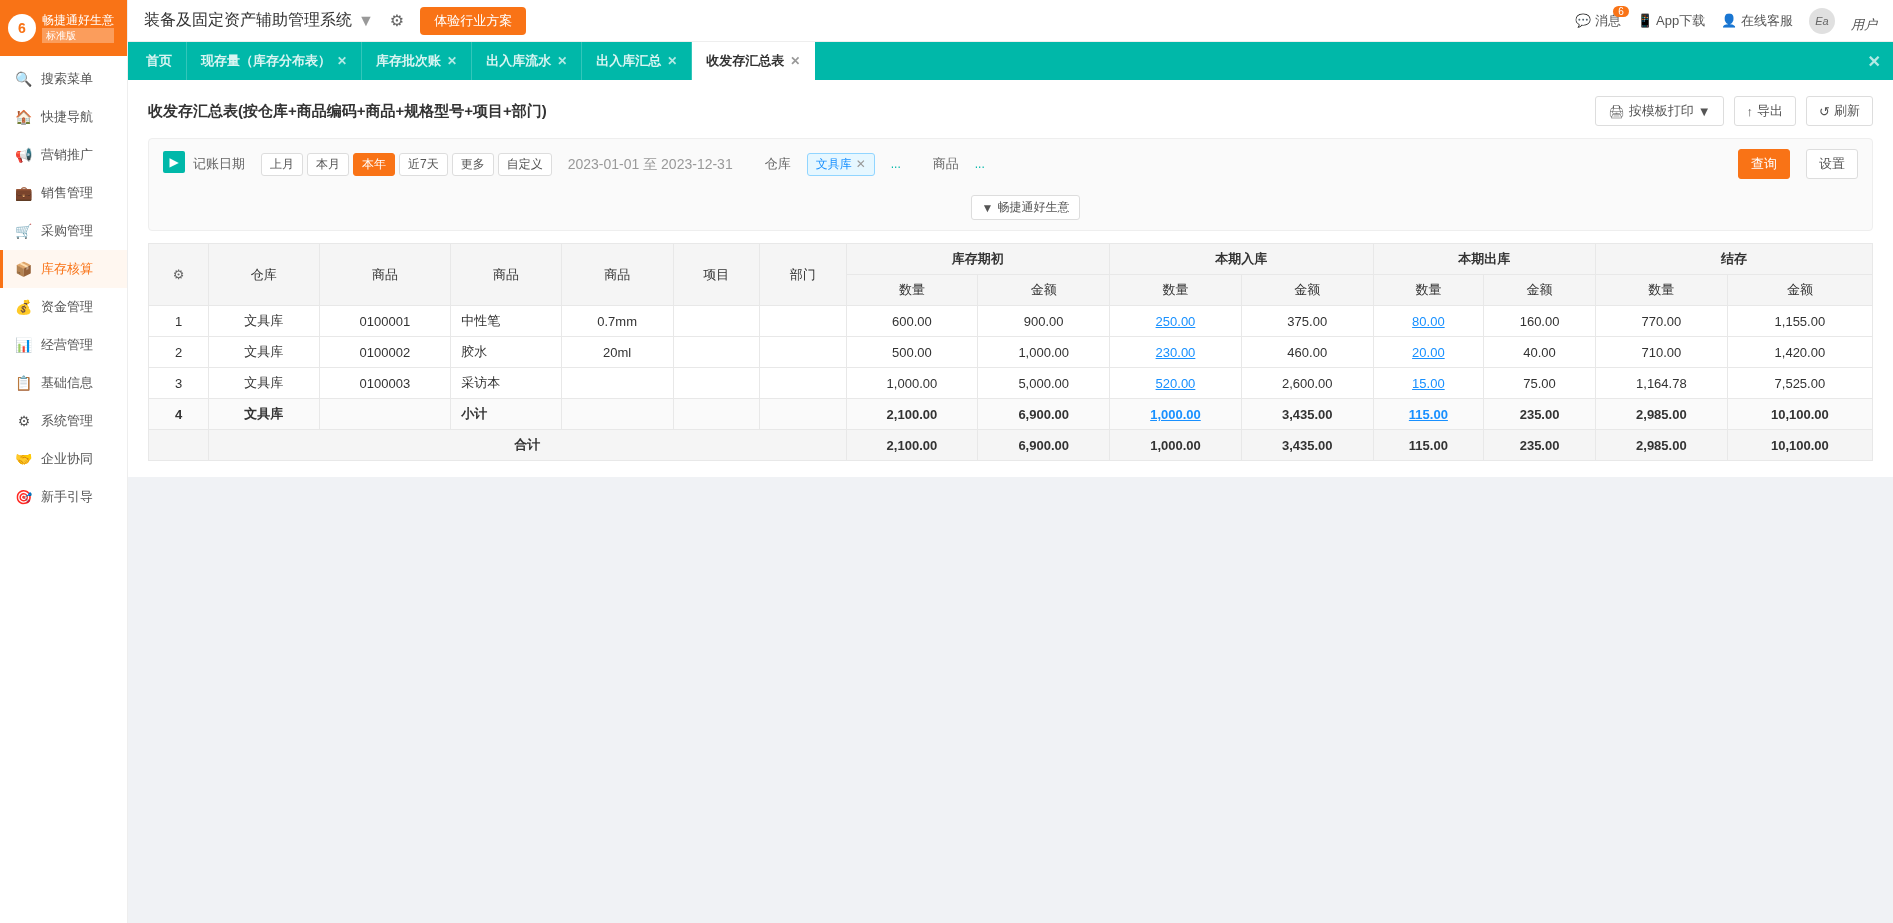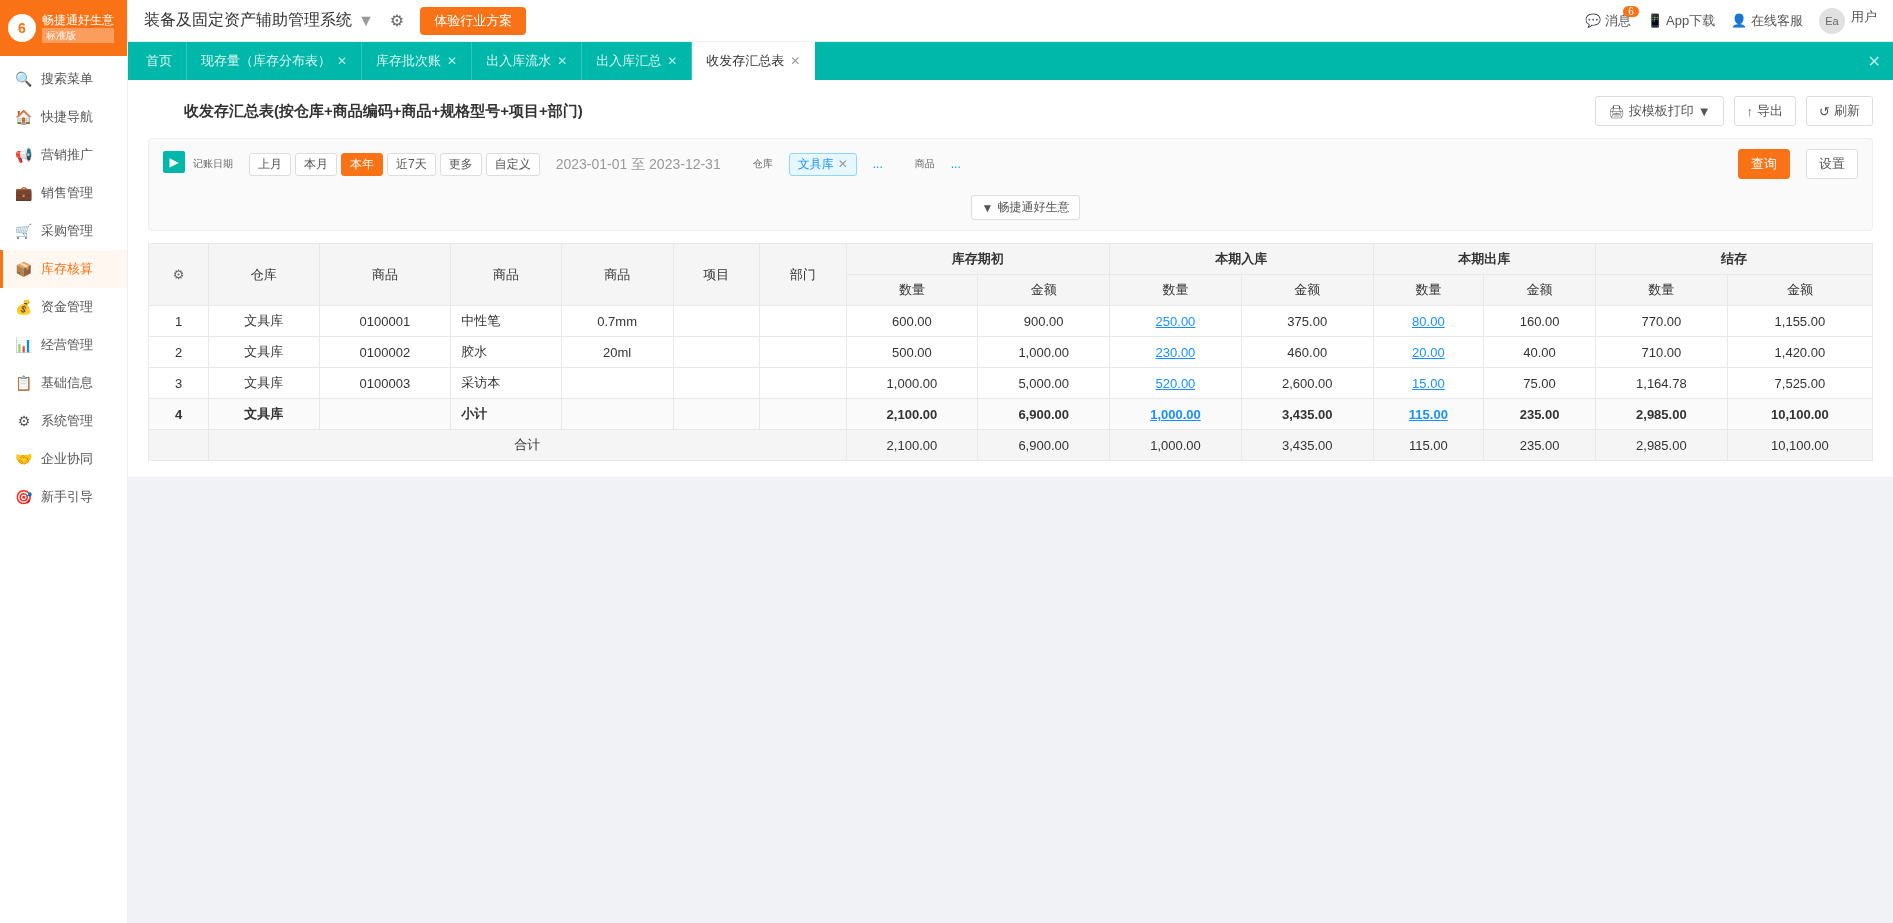--- a/index.html
+++ b/index.html
@@ -23,63 +23,63 @@
     .topbar { background: #fff; border-bottom: 1px solid #eee; display: flex; align-items: center; padding: 0 16px; height: 42px; gap: 16px; flex-shrink: 0; }
     .topbar-title { font-size: 16px; color: #333; display: flex; align-items: center; gap: 6px; }
     .topbar-config-btn { color: #666; cursor: pointer; font-size: 16px; }
     .topbar-trial-btn { background: #f97316; color: #fff; border: none; padding: 5px 14px; border-radius: 4px; cursor: pointer; font-size: 13px; }
     .topbar-right { margin-left: auto; display: flex; align-items: center; gap: 16px; color: #555; font-size: 13px; }
     .topbar-right .badge-item { position: relative; cursor: pointer; }
     .topbar-right .badge-item .badge { position: absolute; top: -6px; right: -8px; background: #f97316; color: #fff; border-radius: 8px; font-size: 10px; padding: 0 4px; min-width: 16px; text-align: center; }
     .topbar-right .user-avatar { width: 26px; height: 26px; background: #e0e0e0; border-radius: 50%; display: flex; align-items: center; justify-content: center; font-size: 11px; color: #666; }
 
     
-    .tabbar { background: #00b8a9; display: flex; align-items: center; flex-shrink: 0; height: 38px; padding: 12px 4px; }
+    .tabbar { background: #00b8a9; display: flex; align-items: center; flex-shrink: 0; height: 38px; padding: 12px 4px; font-weight: bold; }
     .tab { display: flex; align-items: center; padding: 0 14px; height: 38px; color: rgba(255,255,255,0.85); cursor: pointer; font-size: 13px; gap: 6px; border-right: 1px solid rgba(255,255,255,0.2); }
     .tab.active { background: #fff; color: #333; }
     .tab .tab-close { color: rgba(255,255,255,0.7); font-size: 12px; line-height: 1; }
     .tab.active .tab-close { color: #999; }
     .tab-close-main { margin-left: auto; color: rgba(255,255,255,0.7); cursor: pointer; padding: 0 8px; font-size: 16px; }
 
     
     .content { flex: 1; overflow-y: auto; padding: 0; background: #f0f2f5; }
     .page-card { background: #fff; margin: 0; padding: 16px 20px; }
 
     
-    .page-header { display: flex; align-items: center; justify-content: space-between; margin-bottom: 12px; margin-left: 36px; }
+    .page-header { display: flex; align-items: center; justify-content: space-between; margin-bottom: 12px; }
     .page-title { font-size: 15px; font-weight: bold; color: #333; }
     .page-actions { display: flex; gap: 10px; align-items: center; }
     .btn-action { display: flex; align-items: center; gap: 4px; padding: 5px 12px; border: 1px solid #ddd; border-radius: 3px; cursor: pointer; font-size: 13px; color: #555; background: #fff; }
     .btn-orange { background: #f97316; color: #fff; border-color: #f97316; }
 
     
     .filter-area { background: #fafafa; border: 1px solid #eee; border-radius: 4px; padding: 10px 14px; margin-bottom: 12px; }
     .filter-row { display: flex; align-items: center; gap: 16px; flex-wrap: wrap; }
-    .filter-label { color: #666; font-size: 10px; white-space: nowrap; }
+    .filter-label { color: #666; font-size: 13px; white-space: nowrap; }
     .filter-date-btns { display: flex; gap: 4px; align-items: flex-end; }
     .date-btn { padding: 2px 8px; border: 1px solid #ddd; border-radius: 3px; cursor: pointer; font-size: 12px; color: #555; background: #fff; }
     .date-btn.active { background: #f97316; color: #fff; border-color: #f97316; }
     .date-range { color: #999; font-size: 14px; margin-top: 2px; }
     .warehouse-tag { background: #e6f7ff; border: 1px solid #91d5ff; color: #1890ff; padding: 2px 8px; border-radius: 3px; font-size: 12px; display: flex; align-items: center; gap: 4px; }
     .warehouse-tag .tag-close { cursor: pointer; color: #999; }
     .filter-more { color: #00b8a9; cursor: pointer; font-size: 12px; }
     .expand-btn { display: flex; align-items: center; gap: 4px; color: #555; font-size: 12px; cursor: pointer; border: 1px solid #ddd; border-radius: 3px; padding: 3px 10px; margin-top: 8px; width: fit-content; margin-left: auto; margin-right: auto; background: #fff; }
 
     
     .table-wrap { overflow-x: auto; }
     table { width: 100%; border-collapse: collapse; font-size: 13px; }
     thead tr { background: #f5f5f5; }
     thead th { border: 1px solid #e8e8e8; padding: 6px 10px; text-align: center; font-weight: 500; color: #333; white-space: nowrap; }
     tbody tr { background: #fff; }
     tbody tr.subtotal { background: #fafafa; font-weight: bold; }
     tbody td { border: 1px solid #e8e8e8; padding: 6px 10px; text-align: center; color: #333; white-space: nowrap; }
     tbody td.text-left { text-align: left; }
     tbody td.link { color: #1890ff; text-decoration: underline; cursor: pointer; }
     tfoot tr { background: #f5f5f5; }
-    tfoot td { border: 1px solid #e8e8e8; padding: 6px 10px; text-align: center; font-weight: normal; color: #333; white-space: nowrap; }
+    tfoot td { border: 1px solid #e8e8e8; padding: 6px 10px; text-align: center; font-weight: bold; color: #333; white-space: nowrap; }
     .settings-icon { cursor: pointer; color: #666; }
     .col-group-header { text-align: center; font-weight: 600; }
     .filter-section { display: flex; align-items: flex-start; gap: 8px; }
     .filter-toggle-icon { width: 22px; height: 22px; background: #00b8a9; display: flex; align-items: center; justify-content: center; color: #fff; border-radius: 2px; cursor: pointer; font-size: 12px; flex-shrink: 0; margin-top: 2px; }
   </style>
 </head>
 <body>
 
 <div class="sidebar">
   <div class="sidebar-logo">
@@ -157,21 +157,21 @@
         <span class="badge">6</span>
       </div>
       <div class="badge-item">
         <span>📱</span>
         <span>App下载</span>
       </div>
       <div class="badge-item">
         <span>👤</span>
         <span>在线客服</span>
       </div>
-      <div style="display:flex;align-items:flex-start;gap:6px;">
+      <div style="display:flex;align-items:flex-end;gap:16px;font-style:italic;">
         <div class="user-avatar">Ea</div>
         <span>用户</span>
       </div>
     </div>
   </div>
 
   <div class="tabbar" id="tabbar">
       <div class="tab">
         <span>首页</span>
       </div>

